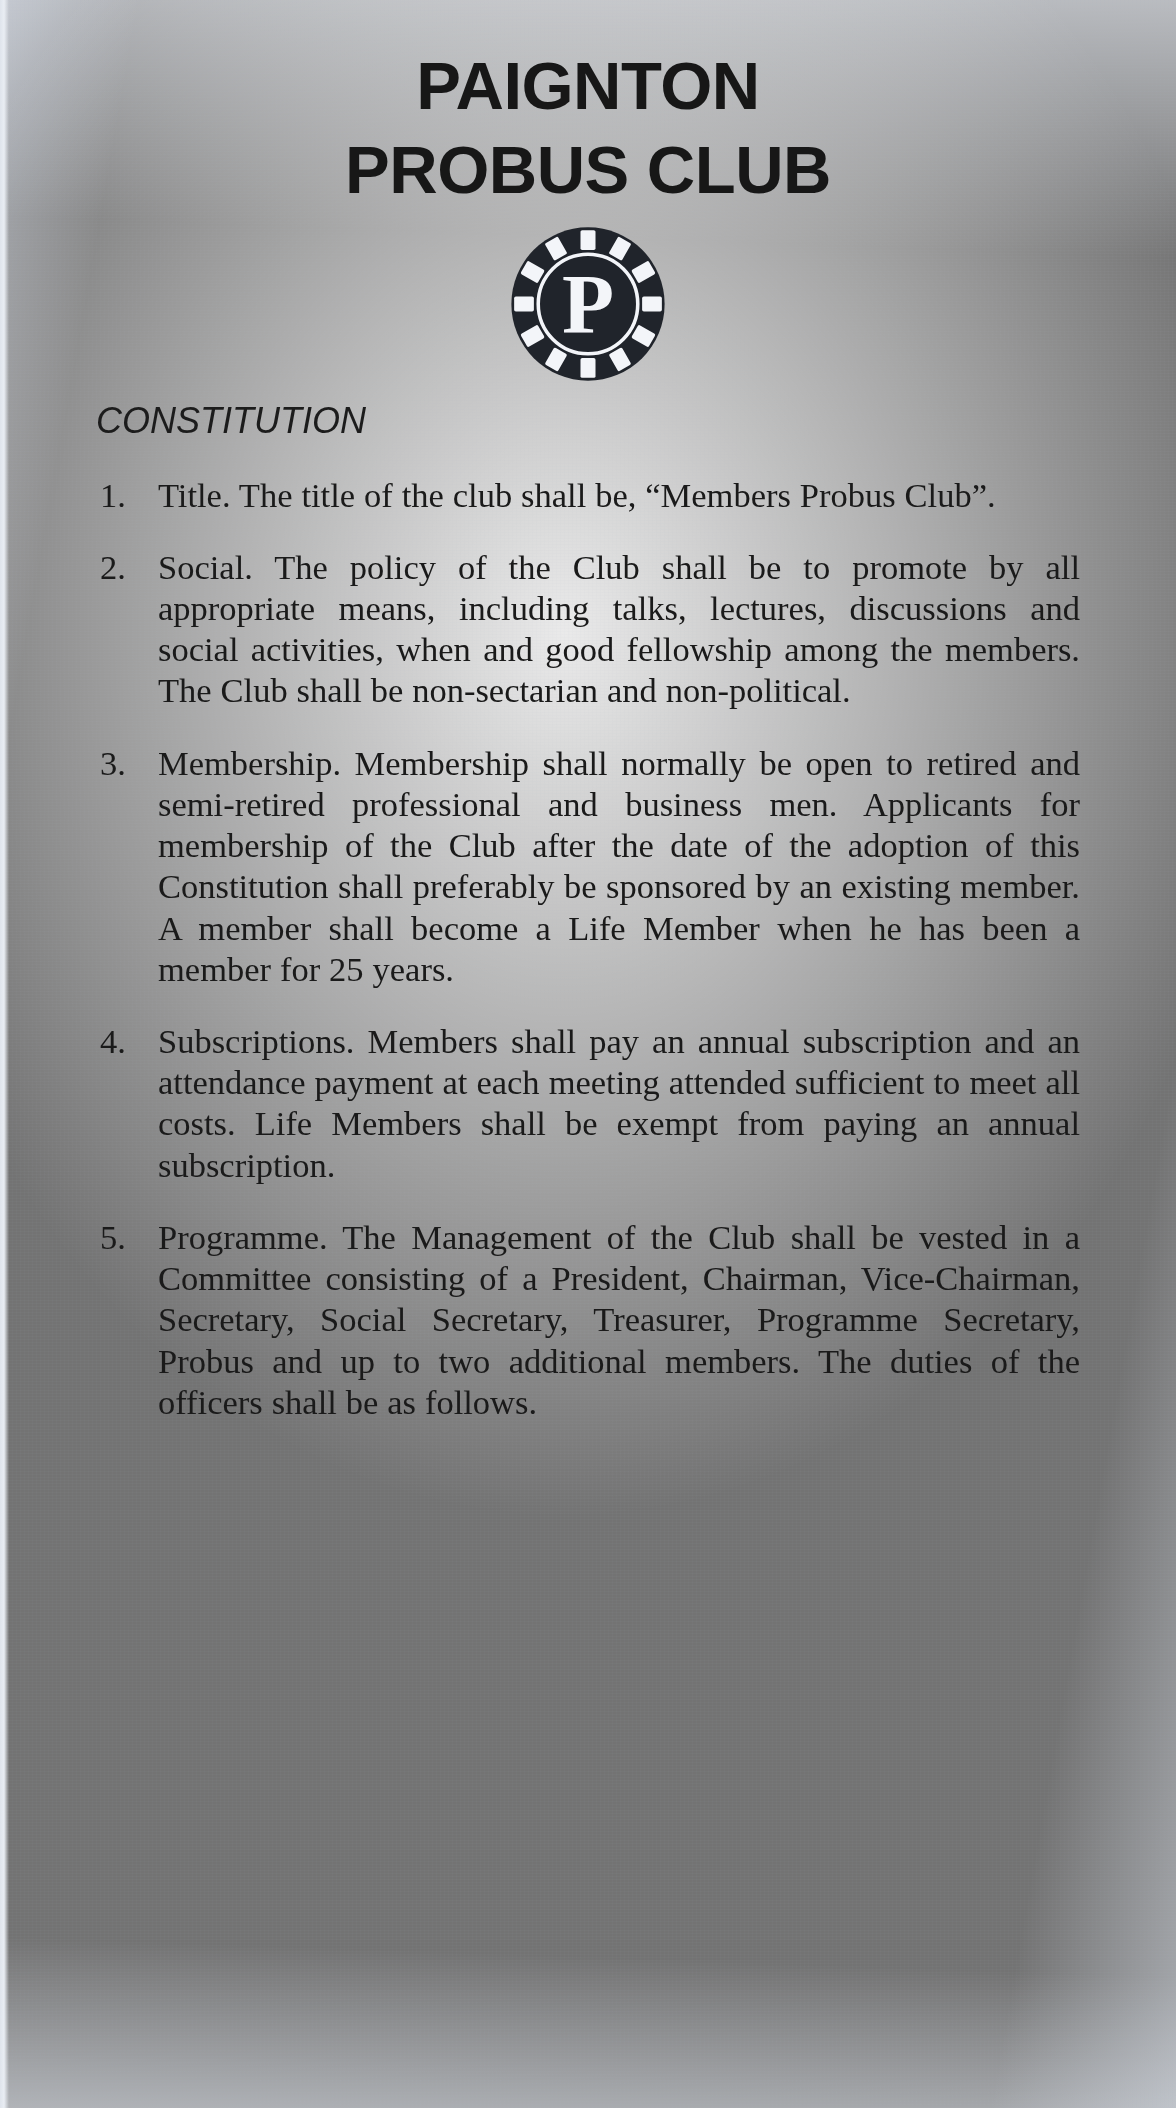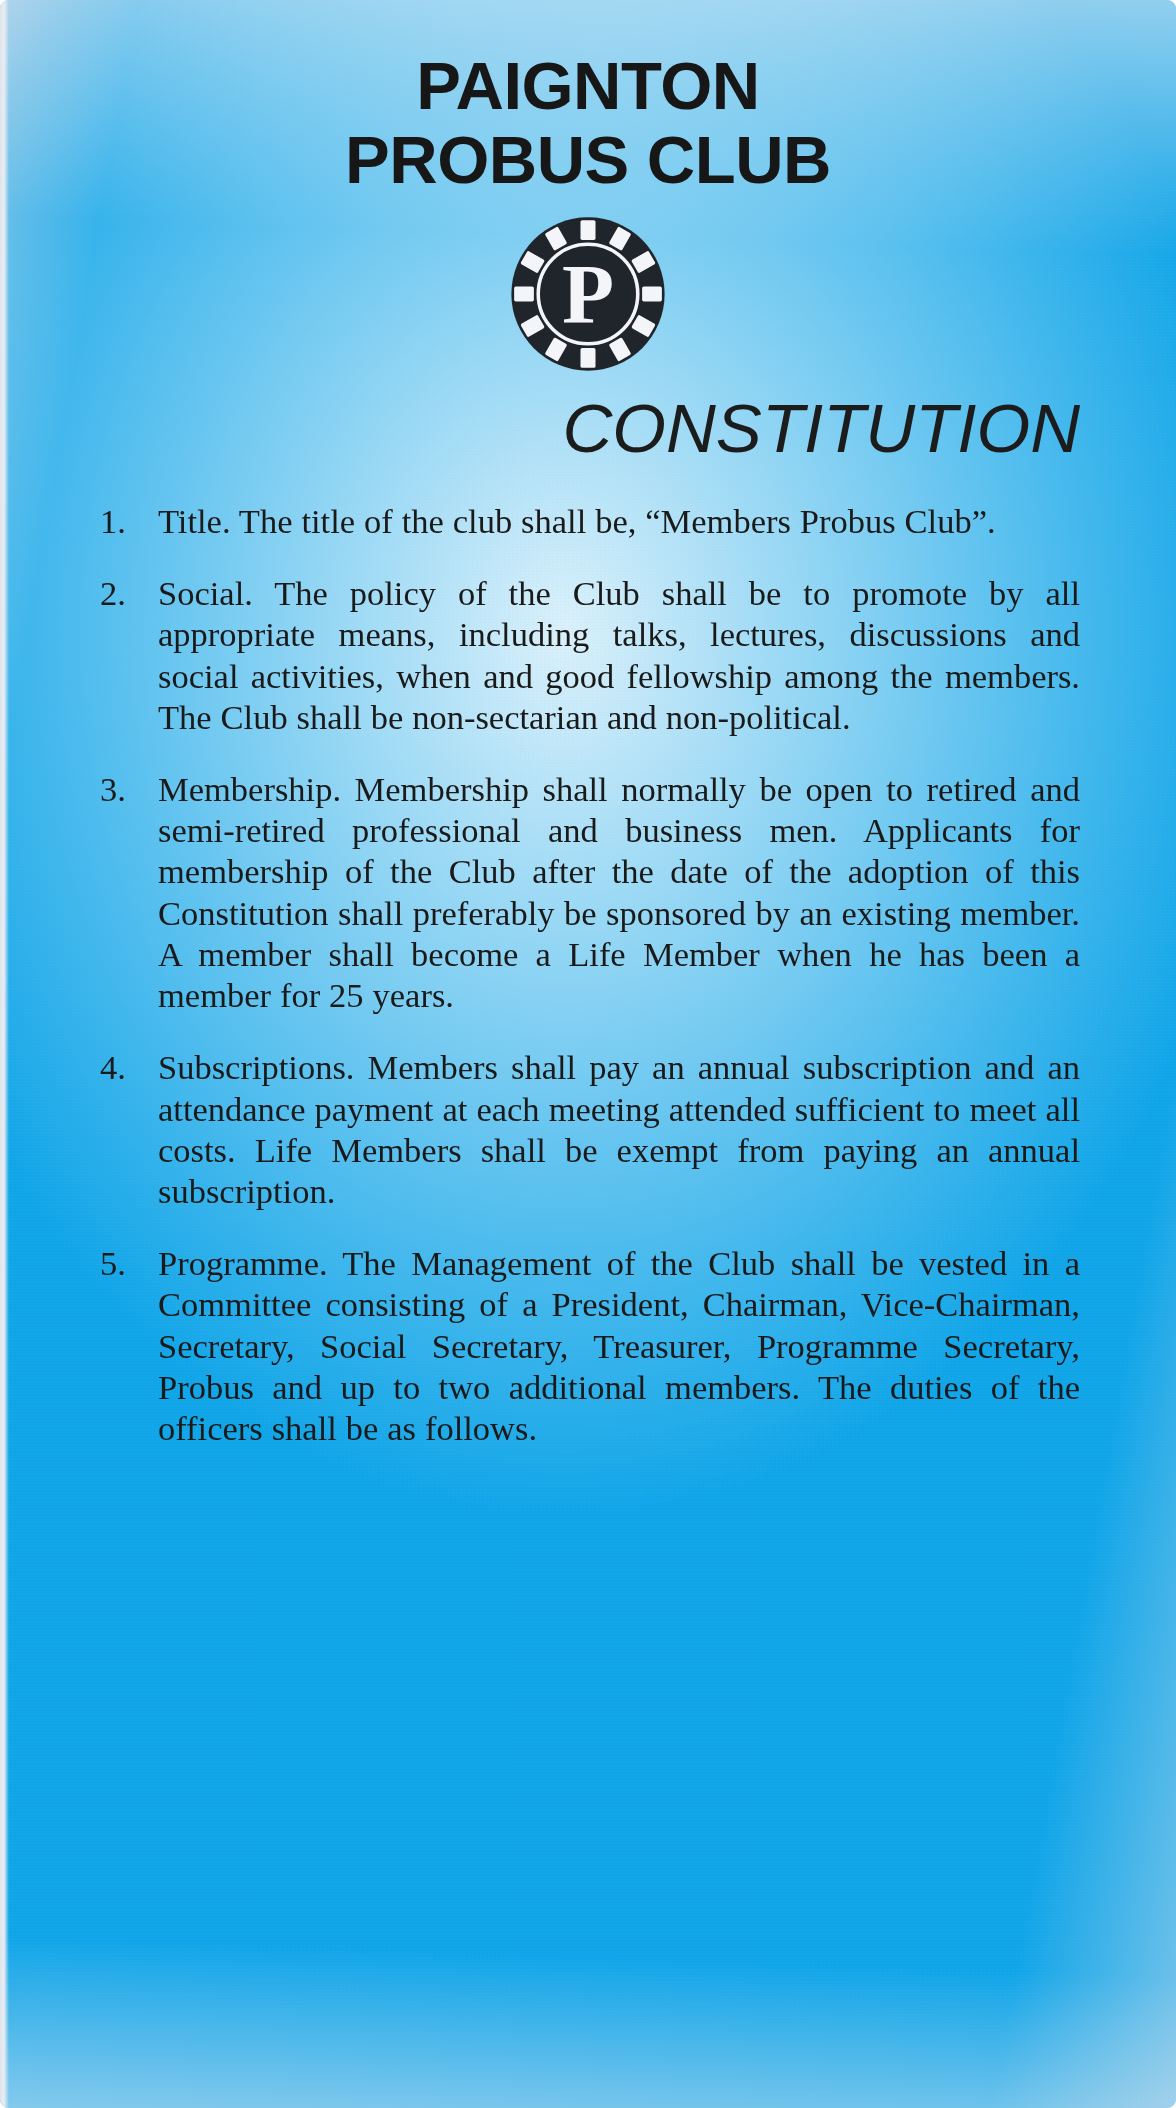--- a/index.html
+++ b/index.html
@@ -7,25 +7,24 @@
     margin: 0;
     padding: 0;
     background: #ffffff;
   }
 
   #page {
     position: relative;
     width: 1176px;
     height: 2108px;
     overflow: hidden;
-    background: #0ea5e9;
+    background: #737373;
     font-family: "Liberation Serif", serif;
     color: #1a1a1a;
     box-sizing: border-box;
-    border-radius: 9px;
   }
 
   
   #paper-texture {
     position: absolute;
     inset: 0;
     pointer-events: none;
     background:
       radial-gradient(ellipse 85% 60% at 48% 30%, rgba(255,255,255,0.85) 0%, rgba(255,255,255,0) 70%),
       linear-gradient(100deg, rgba(216,222,233,0.55) 0%, rgba(255,255,255,0) 9%, rgba(255,255,255,0) 88%, rgba(221,227,236,0.5) 100%),
@@ -68,43 +67,43 @@
     line-height: 1.00;
     letter-spacing: -0.5px;
     color: #171717;
     margin: 0;
   }
   .club-title .t-line {
     display: block;
     white-space: nowrap;
   }
   .club-title .t-line.line2 {
-    margin-top: 7px;
+    margin-top: 17px;
   }
 
   
   .logo-wrap {
     display: flex;
     justify-content: center;
     margin-top: 22px;
     margin-bottom: 4px;
   }
   .logo-badge {
     width: 158px;
     height: 158px;
     display: block;
   }
 
   
   .doc-heading {
-    text-align: right;
+    text-align: left;
     font-family: "Liberation Sans", sans-serif;
     font-weight: normal;
     font-style: italic;
-    font-size: 69px;
+    font-size: 36px;
     letter-spacing: 0px;
     color: #1c1c1c;
     margin: 18px 0 0 0;
     line-height: 1.1;
   }
 
   
   .clauses {
     margin: 34px 0 0 0;
     padding: 0 0 0 0;

